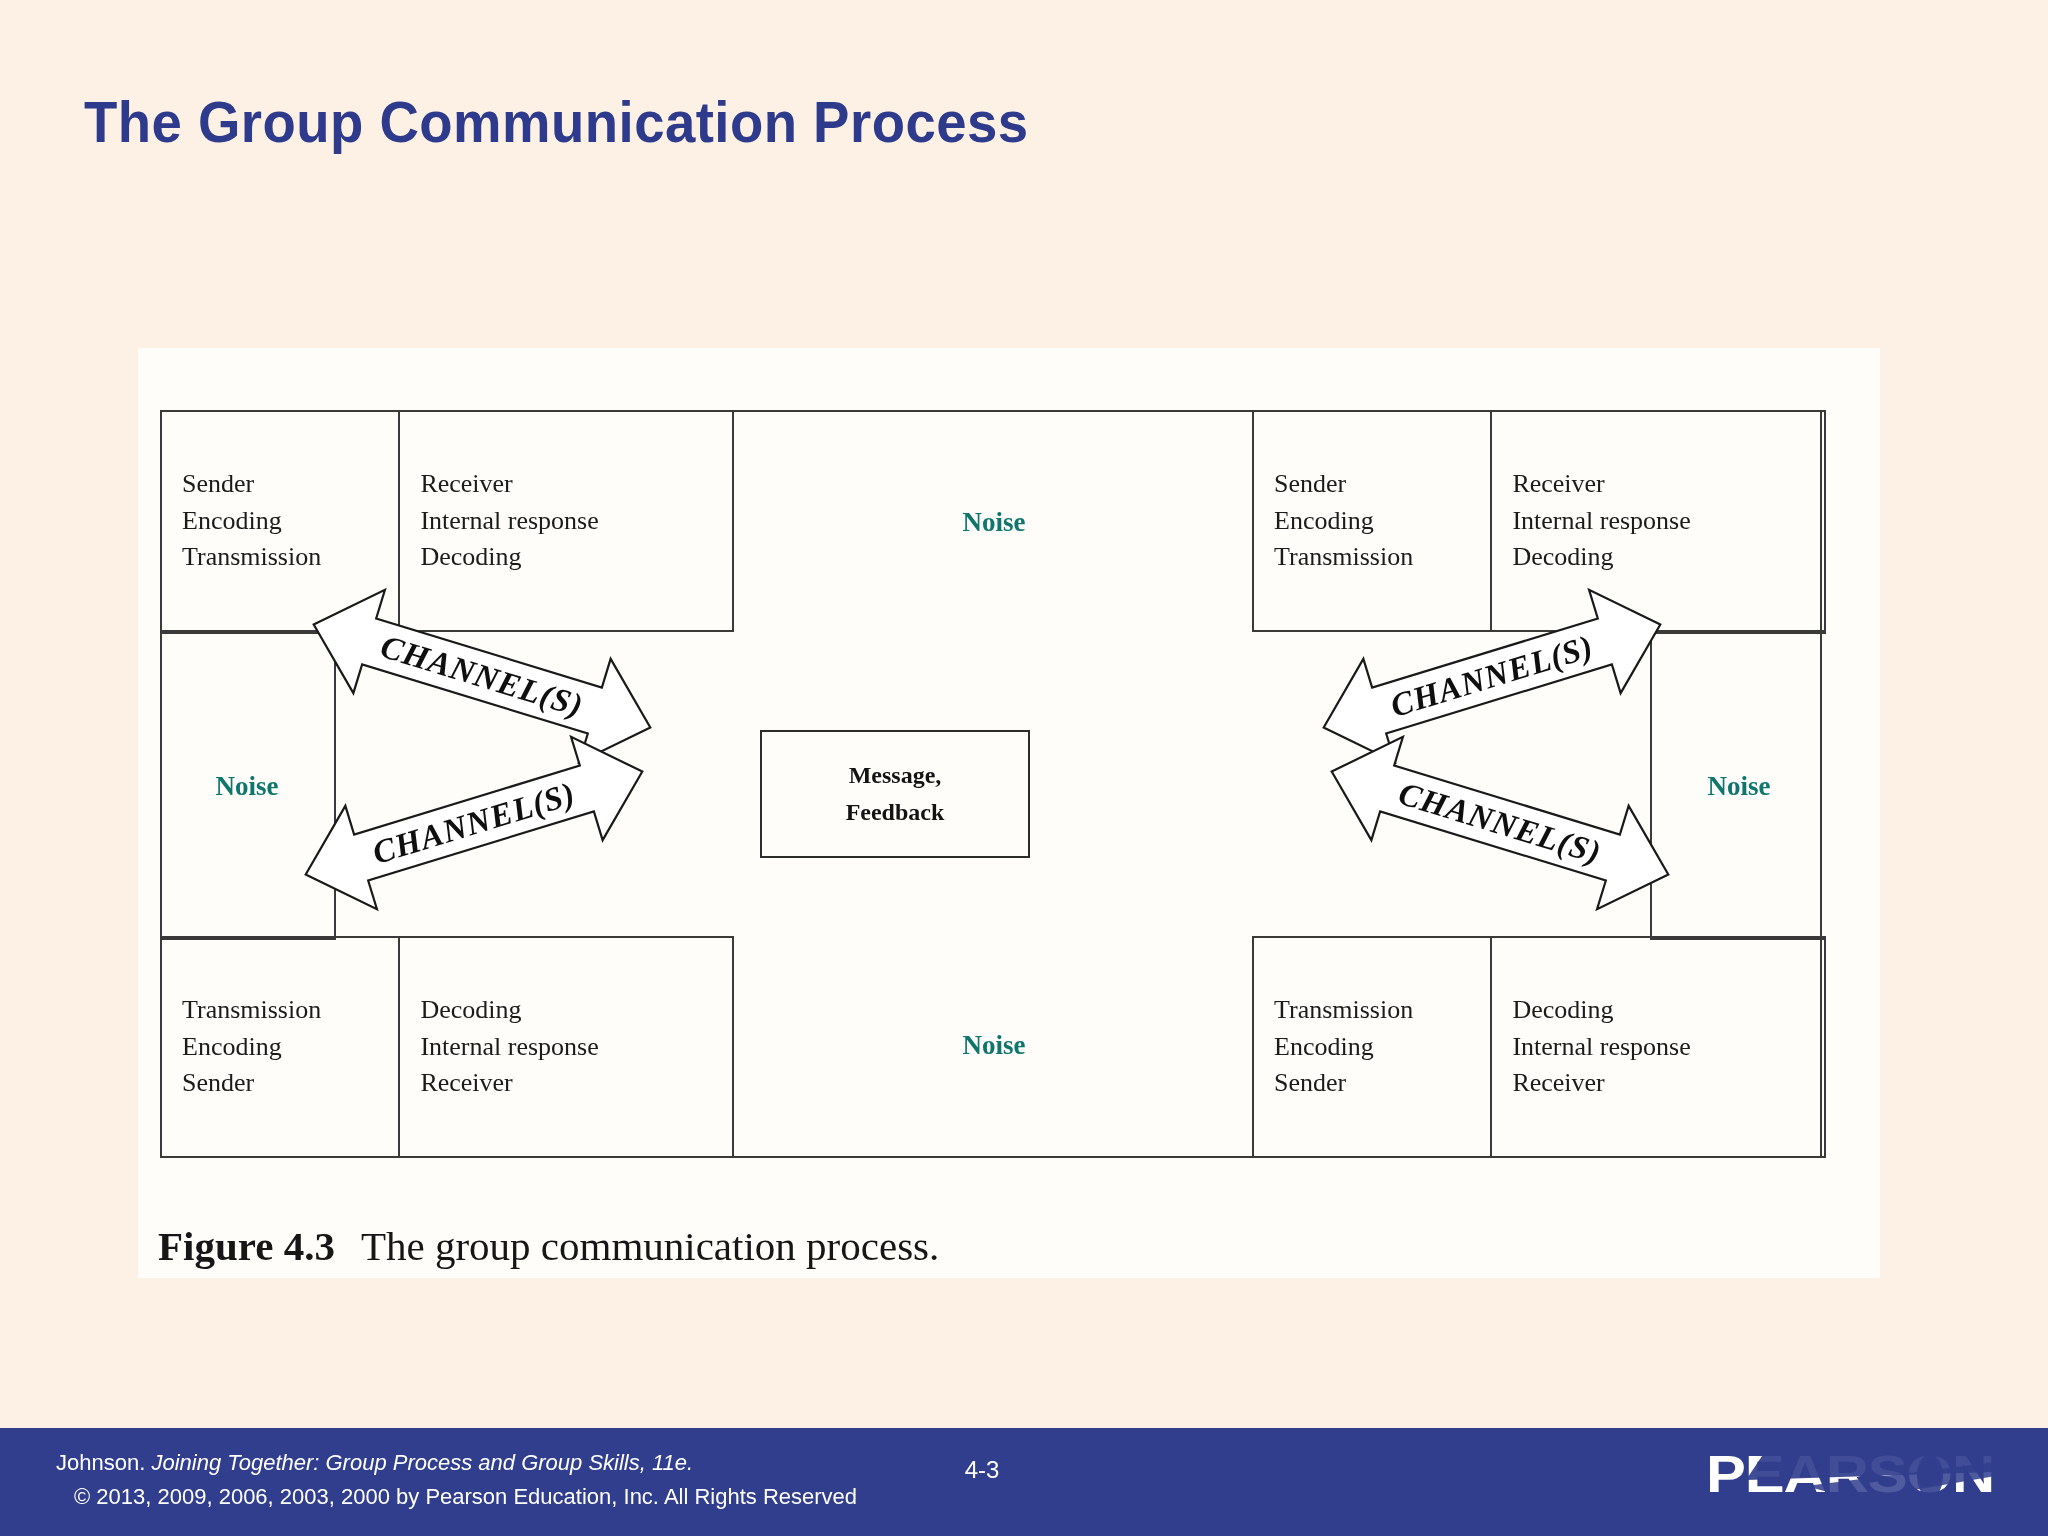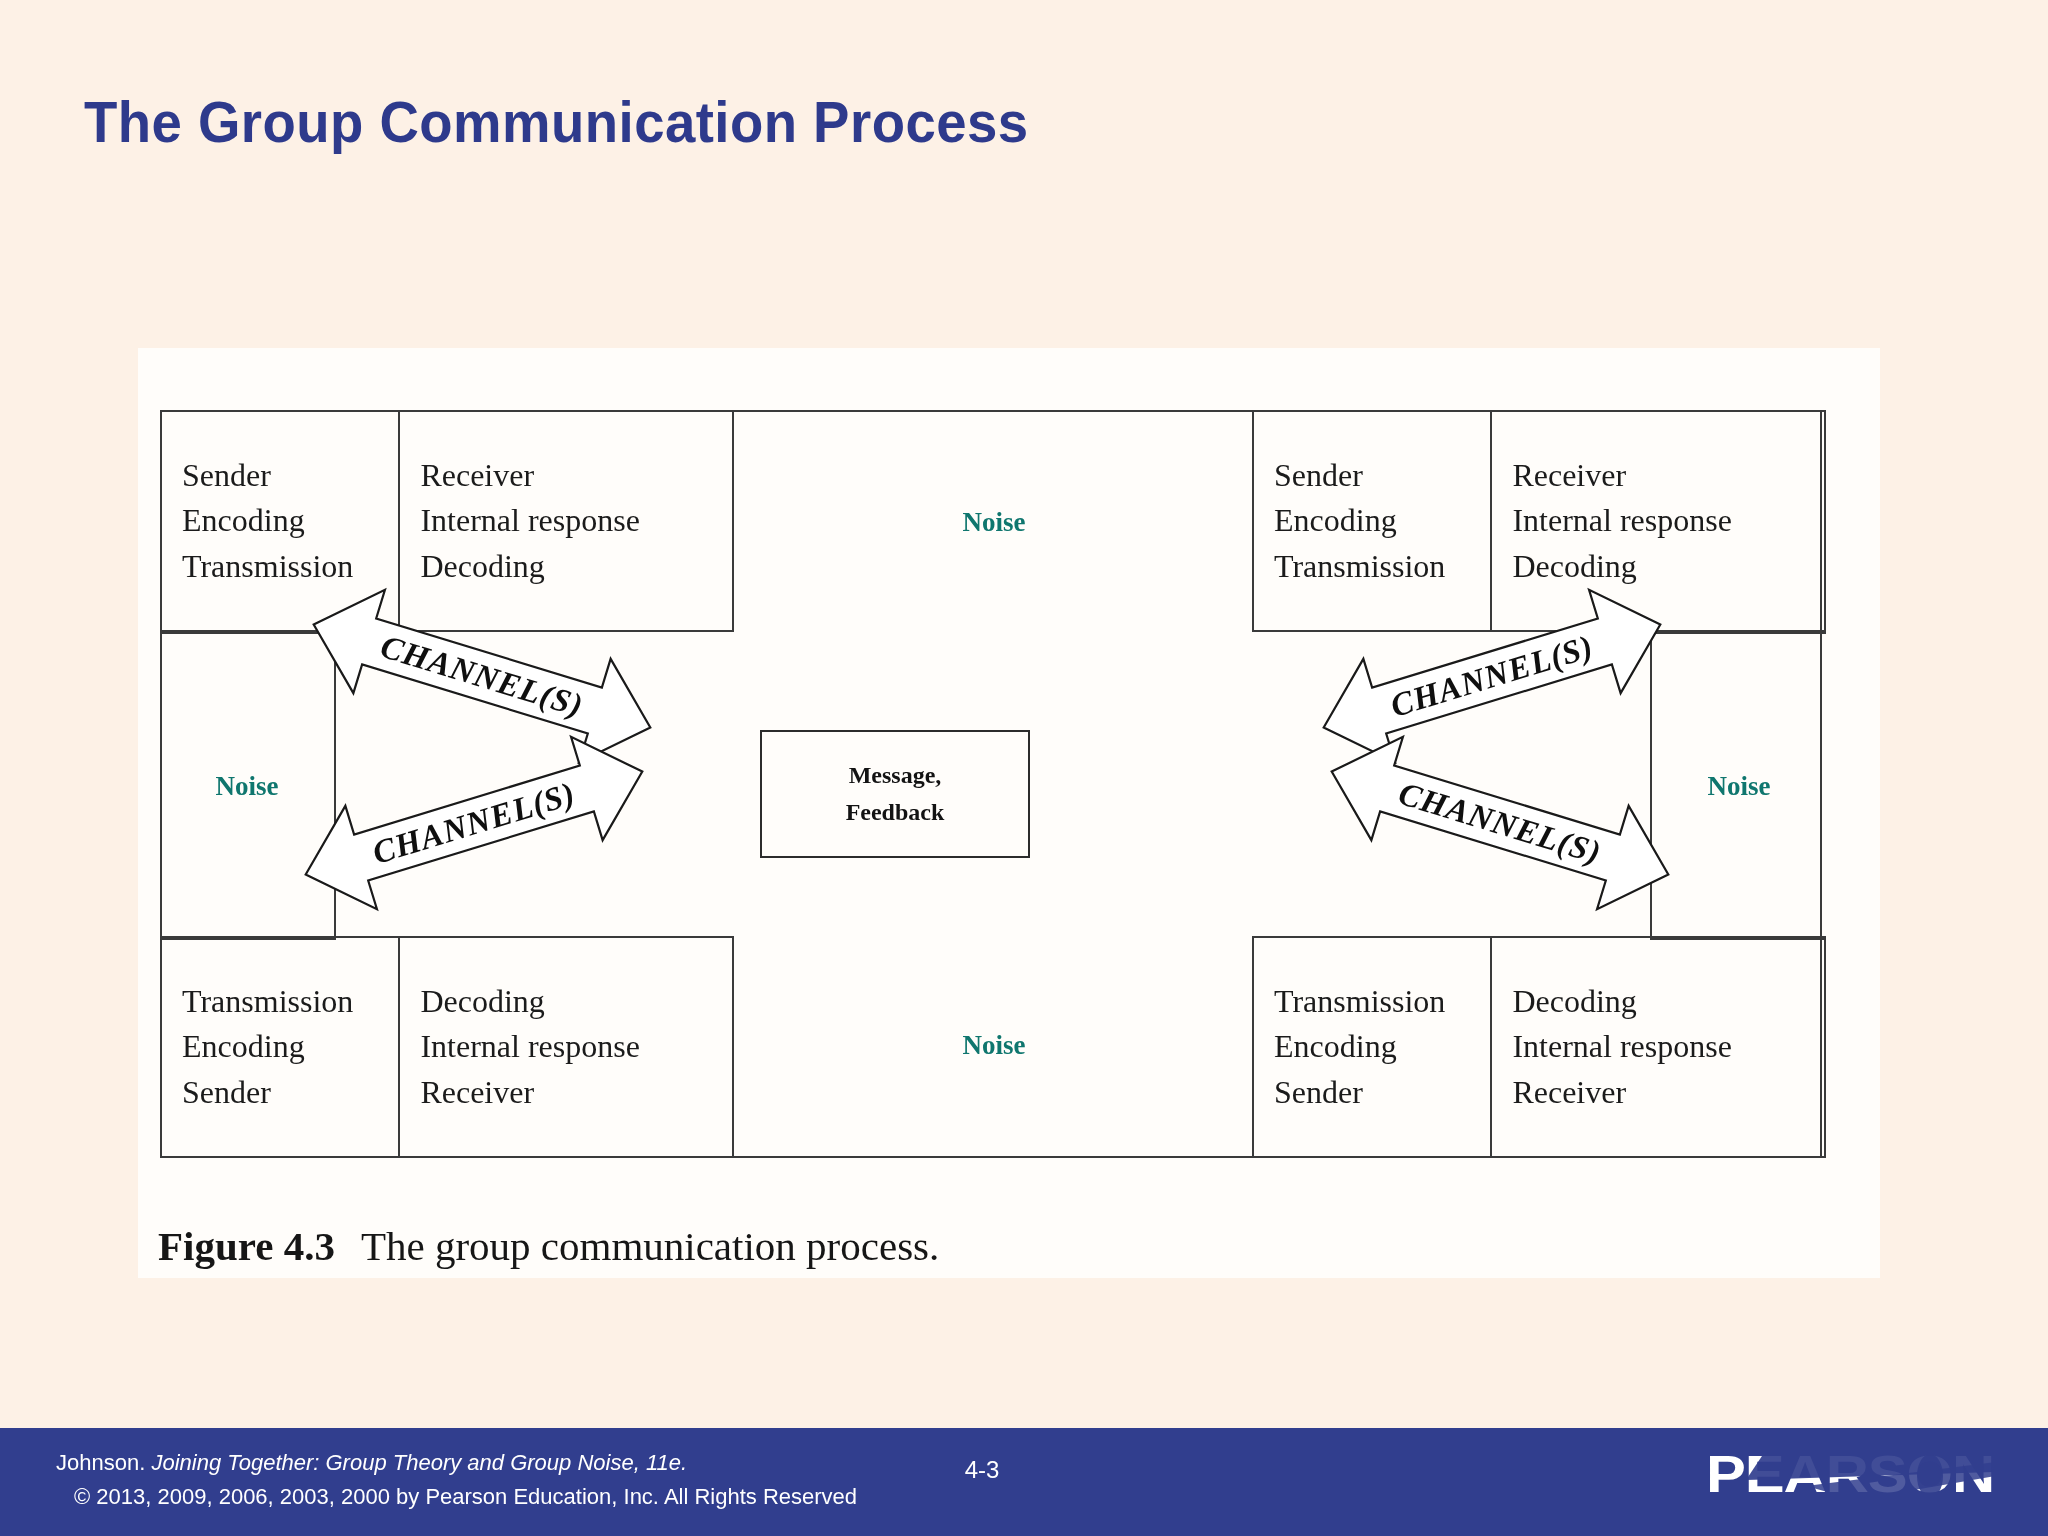--- a/index.html
+++ b/index.html
@@ -55,21 +55,21 @@
   }
   .cellcol{
     display:flex;flex-direction:column;
     justify-content:center;
     padding:14px 18px 14px 20px;
     box-sizing:border-box;
   }
   .cellcol.first{border-right:2px solid #3a3a3a;}
   .cellcol span{
     font-family:"Liberation Serif", serif;
-    font-size:32px;
+    font-size:26px;
     line-height:1.42;
     color:#1b1b1b;
     white-space:nowrap;
   }
   
   #box-top-left{left:-2px;top:-2px;width:574px;height:222px;}
   #box-top-left .c1{width:240px;}
   #box-top-left .c2{width:334px;}
   #box-top-right{left:1090px;top:-2px;width:574px;height:222px;}
   #box-top-right .c1{width:240px;}
@@ -285,21 +285,21 @@
   </div>
 </div>
 
 <div id="figure-caption">
   <span class="cap-num">Figure 4.3</span><span>The group communication process.</span>
 </div>
 
 <div id="footer-bar">
   <div id="footer-credit">
     <span>Johnson.</span>
-    <span class="italic">Joining Together: Group Theory and Group Noise, 11e.</span>
+    <span class="italic">Joining Together: Group Process and Group Skills, 11e.</span>
     <span class="line2">© 2013, 2009, 2006, 2003, 2000 by Pearson Education, Inc. All Rights Reserved</span>
   </div>
   <div id="slide-number">4-3</div>
   <div id="pearson-logo">
     <svg viewBox="0 0 290 58">
       <defs>
         <clipPath id="pclip">
           <text x="0" y="46" font-family="Liberation Sans, sans-serif" font-weight="bold" font-size="52" letter-spacing="-1" textLength="288" lengthAdjust="spacingAndGlyphs">PEARSON</text>
         </clipPath>
       </defs>

